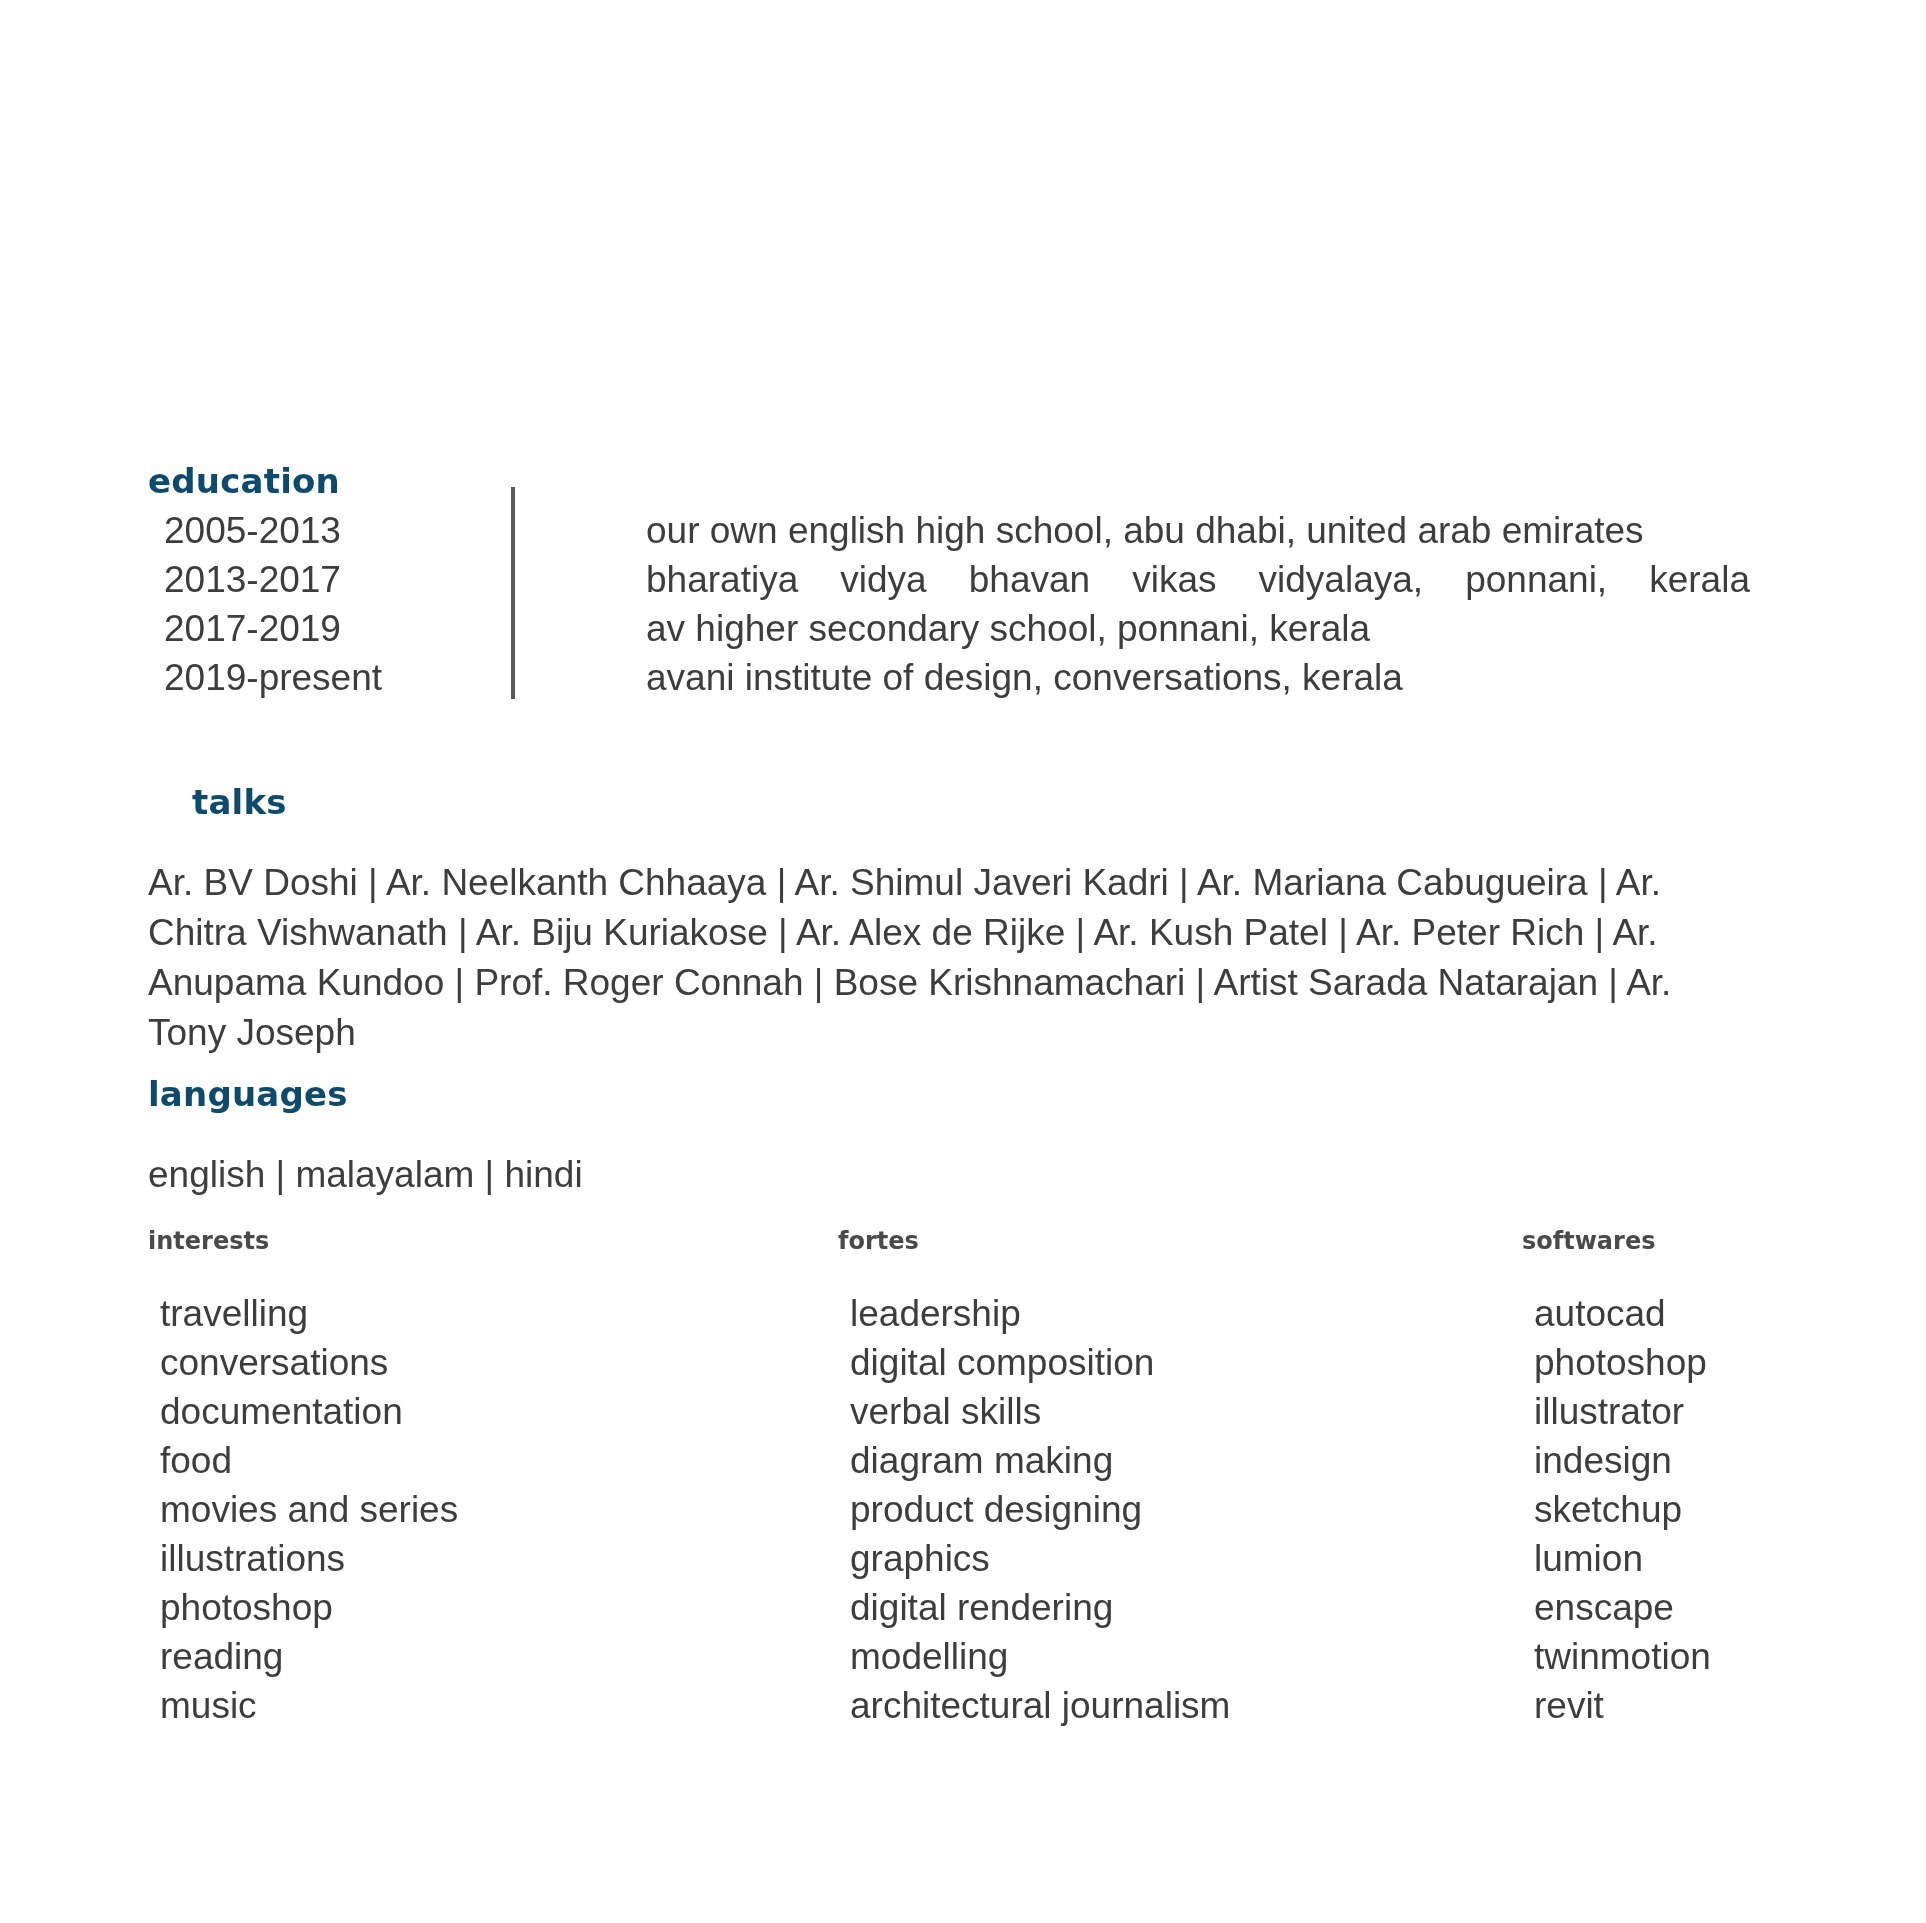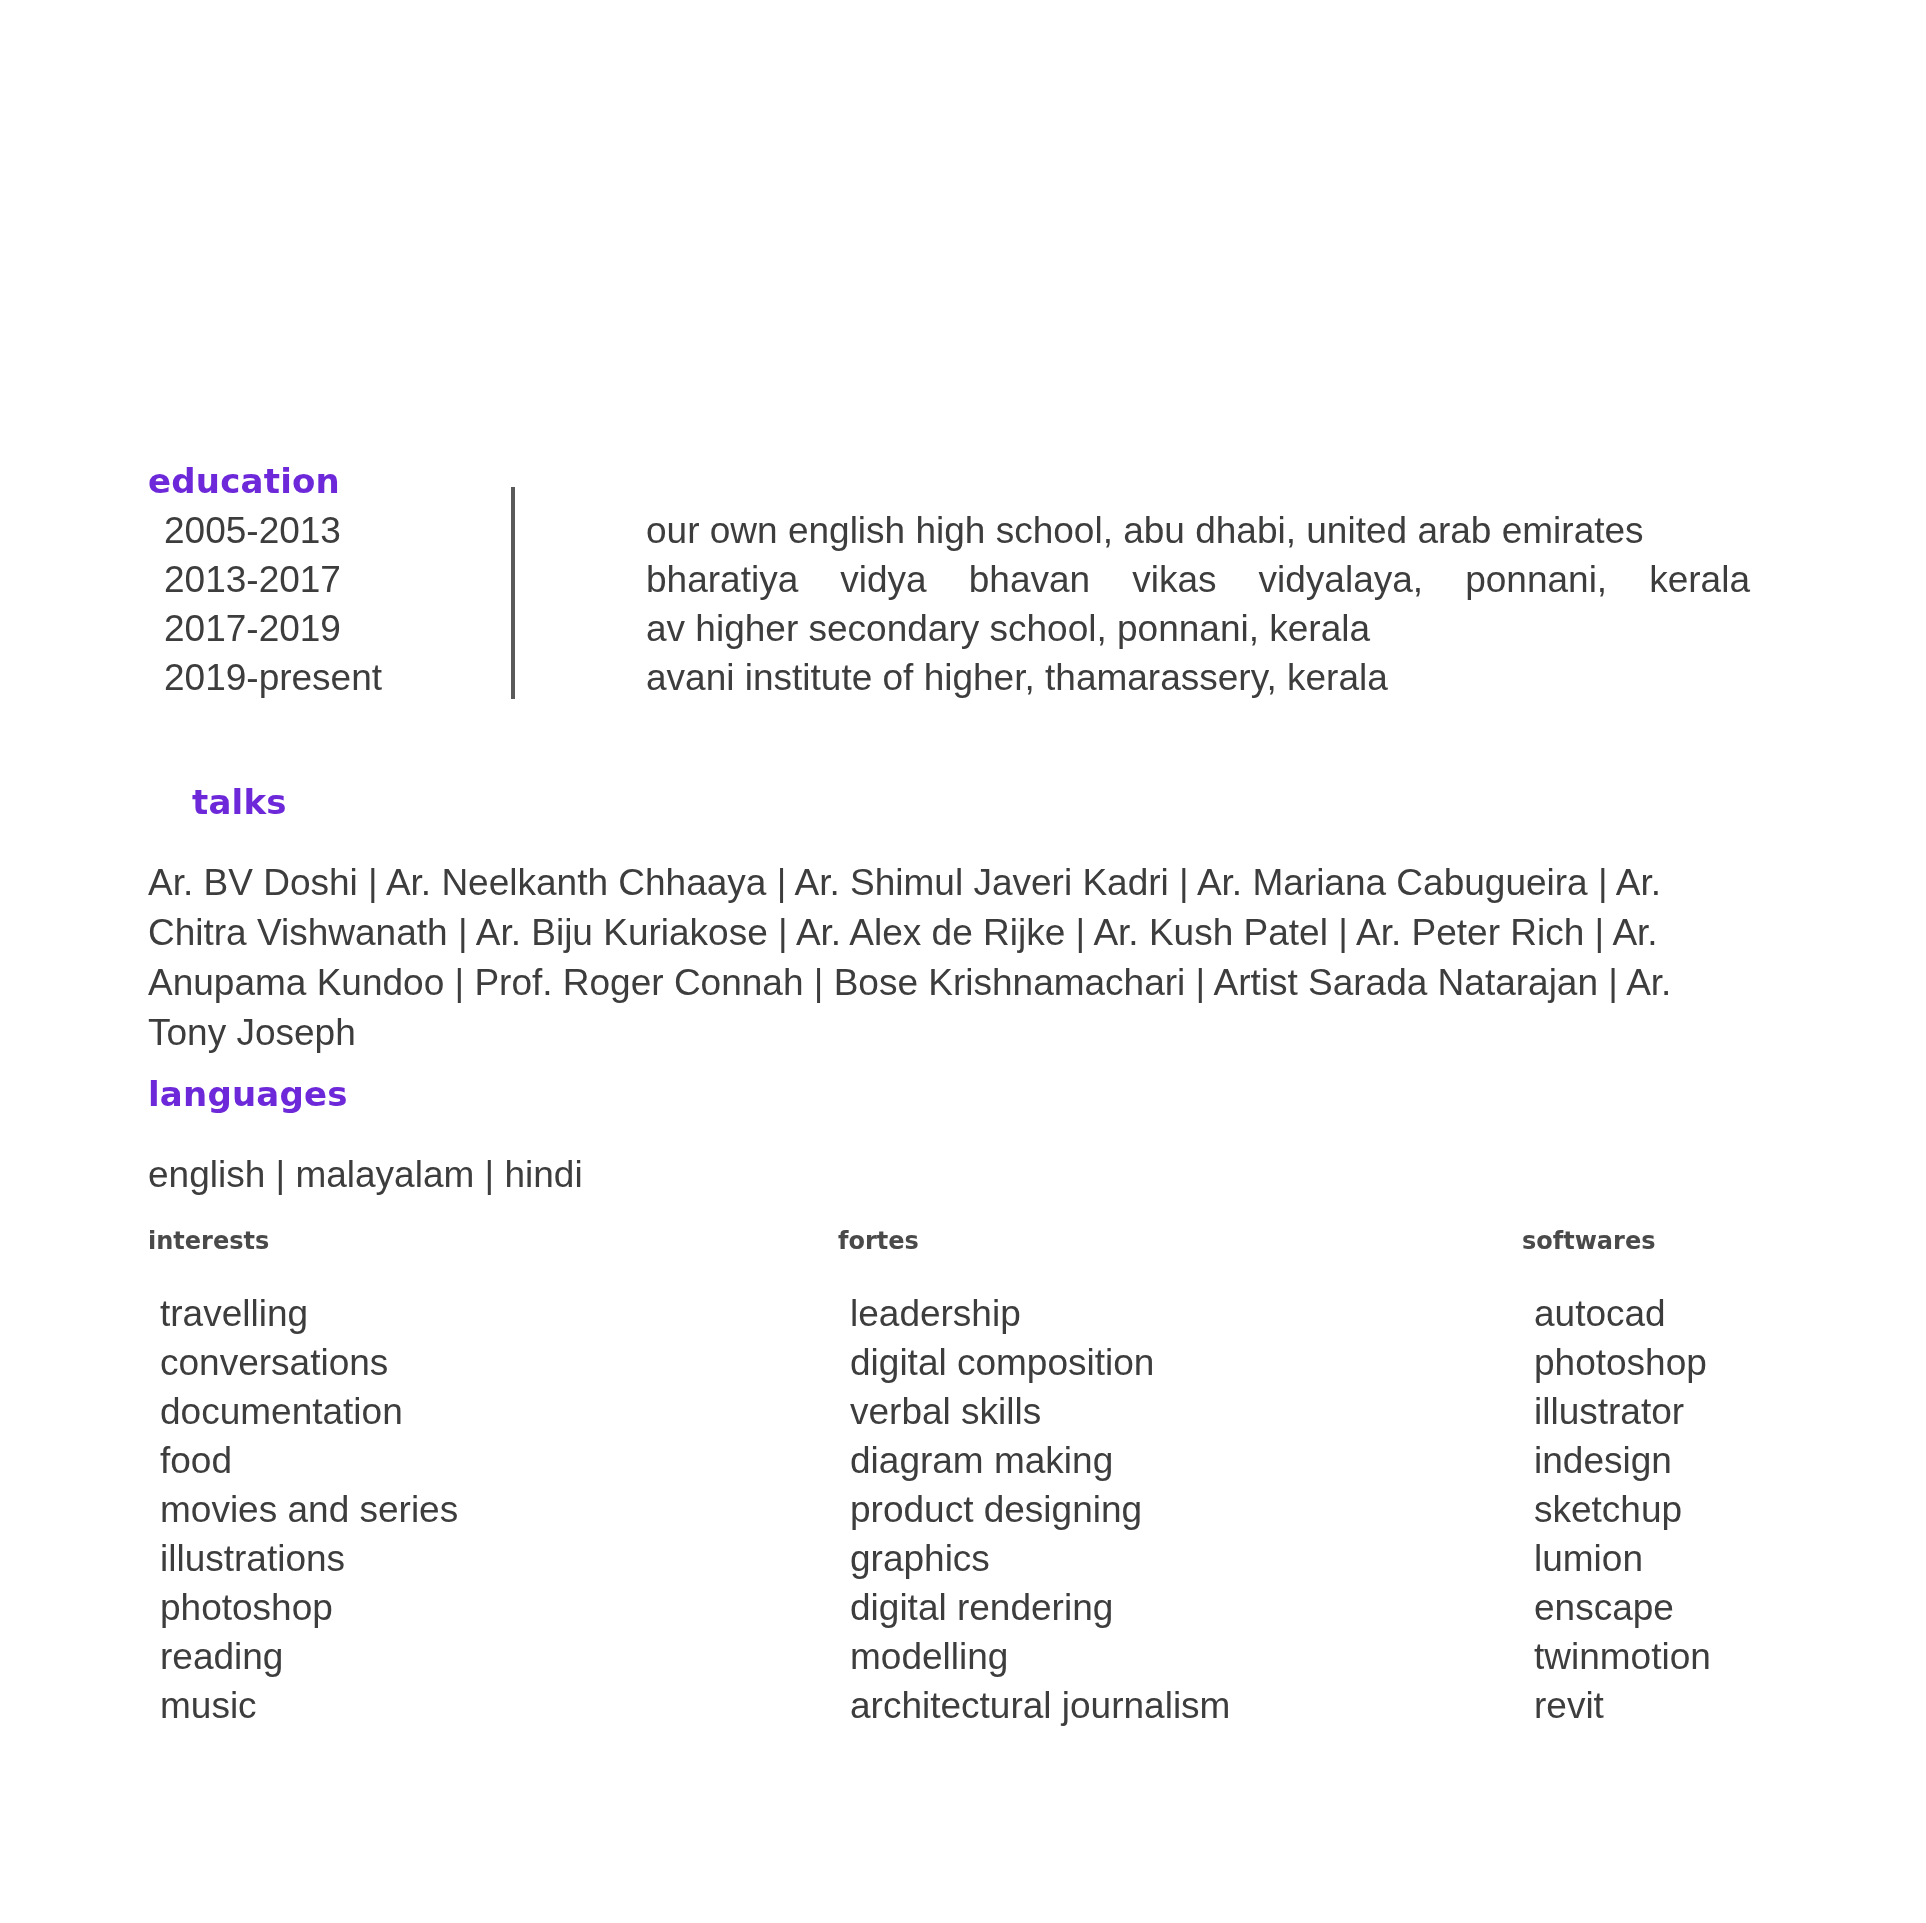--- a/index.html
+++ b/index.html
@@ -20,21 +20,21 @@
     inset: 0;
     background: #ffffff;
   }
 
   
   .section-heading {
     font-family: "DejaVu Sans", sans-serif;
     font-weight: 700;
     font-size: 34px;
     letter-spacing: 0.2px;
-    color: #6d28d9;
+    color: #0c4a6e;
     line-height: 1;
     white-space: nowrap;
   }
 
   
   #education-section {
     position: absolute;
     left: 148px;
     top: 436px;
     width: 1596px;
@@ -193,21 +193,21 @@
       <div class="edu-row">
         <span class="edu-years">2013-2017</span>
         <span class="edu-school justify">bharatiya vidya bhavan vikas vidyalaya, ponnani, kerala</span>
       </div>
       <div class="edu-row">
         <span class="edu-years">2017-2019</span>
         <span class="edu-school">av higher secondary school, ponnani, kerala</span>
       </div>
       <div class="edu-row">
         <span class="edu-years">2019-present</span>
-        <span class="edu-school">avani institute of higher, thamarassery, kerala</span>
+        <span class="edu-school">avani institute of design, conversations, kerala</span>
       </div>
     </div>
   </section>
 
   <div id="education-divider"></div>
 
   <section id="talks-section">
     <h2 id="talks-heading" class="section-heading">talks</h2>
     <p id="talks-body">Ar. BV Doshi | Ar. Neelkanth Chhaaya | Ar. Shimul Javeri Kadri  | Ar. Mariana Cabugueira | Ar. Chitra Vishwanath | Ar. Biju Kuriakose | Ar. Alex de Rijke | Ar. Kush Patel | Ar. Peter Rich | Ar. Anupama Kundoo | Prof. Roger Connah | Bose Krishnamachari | Artist Sarada Natarajan | Ar. Tony Joseph</p>
   </section>

